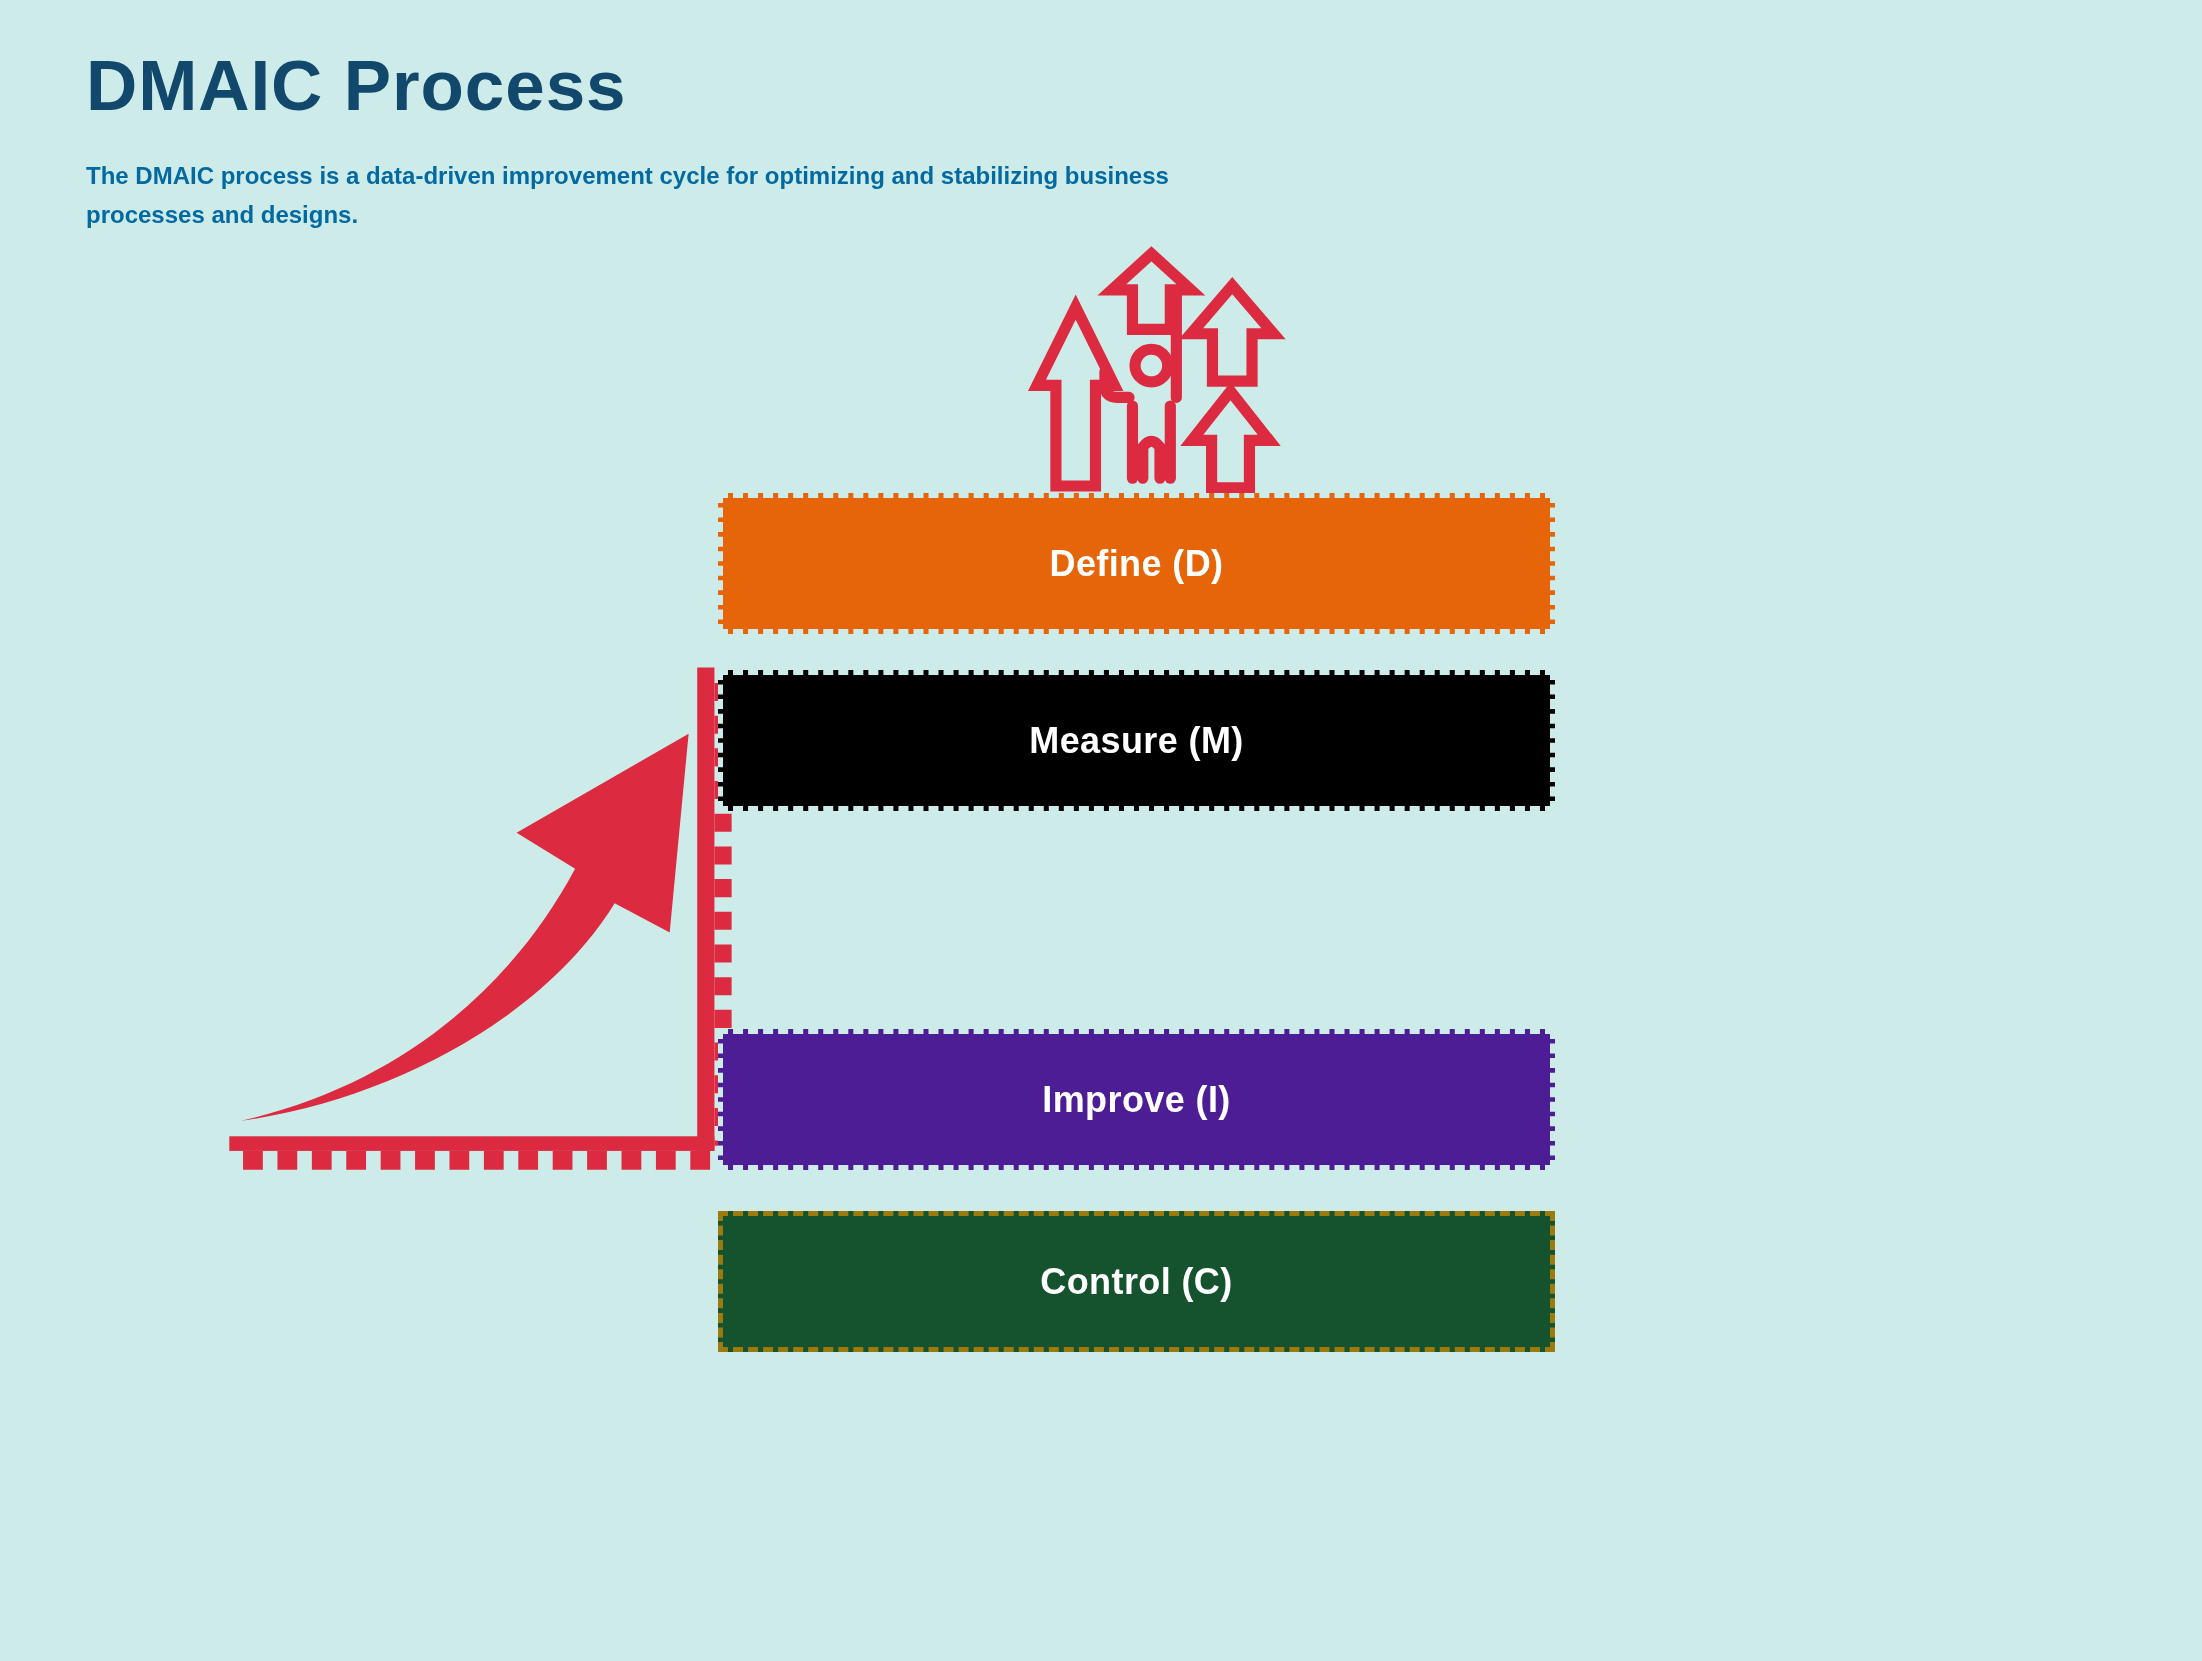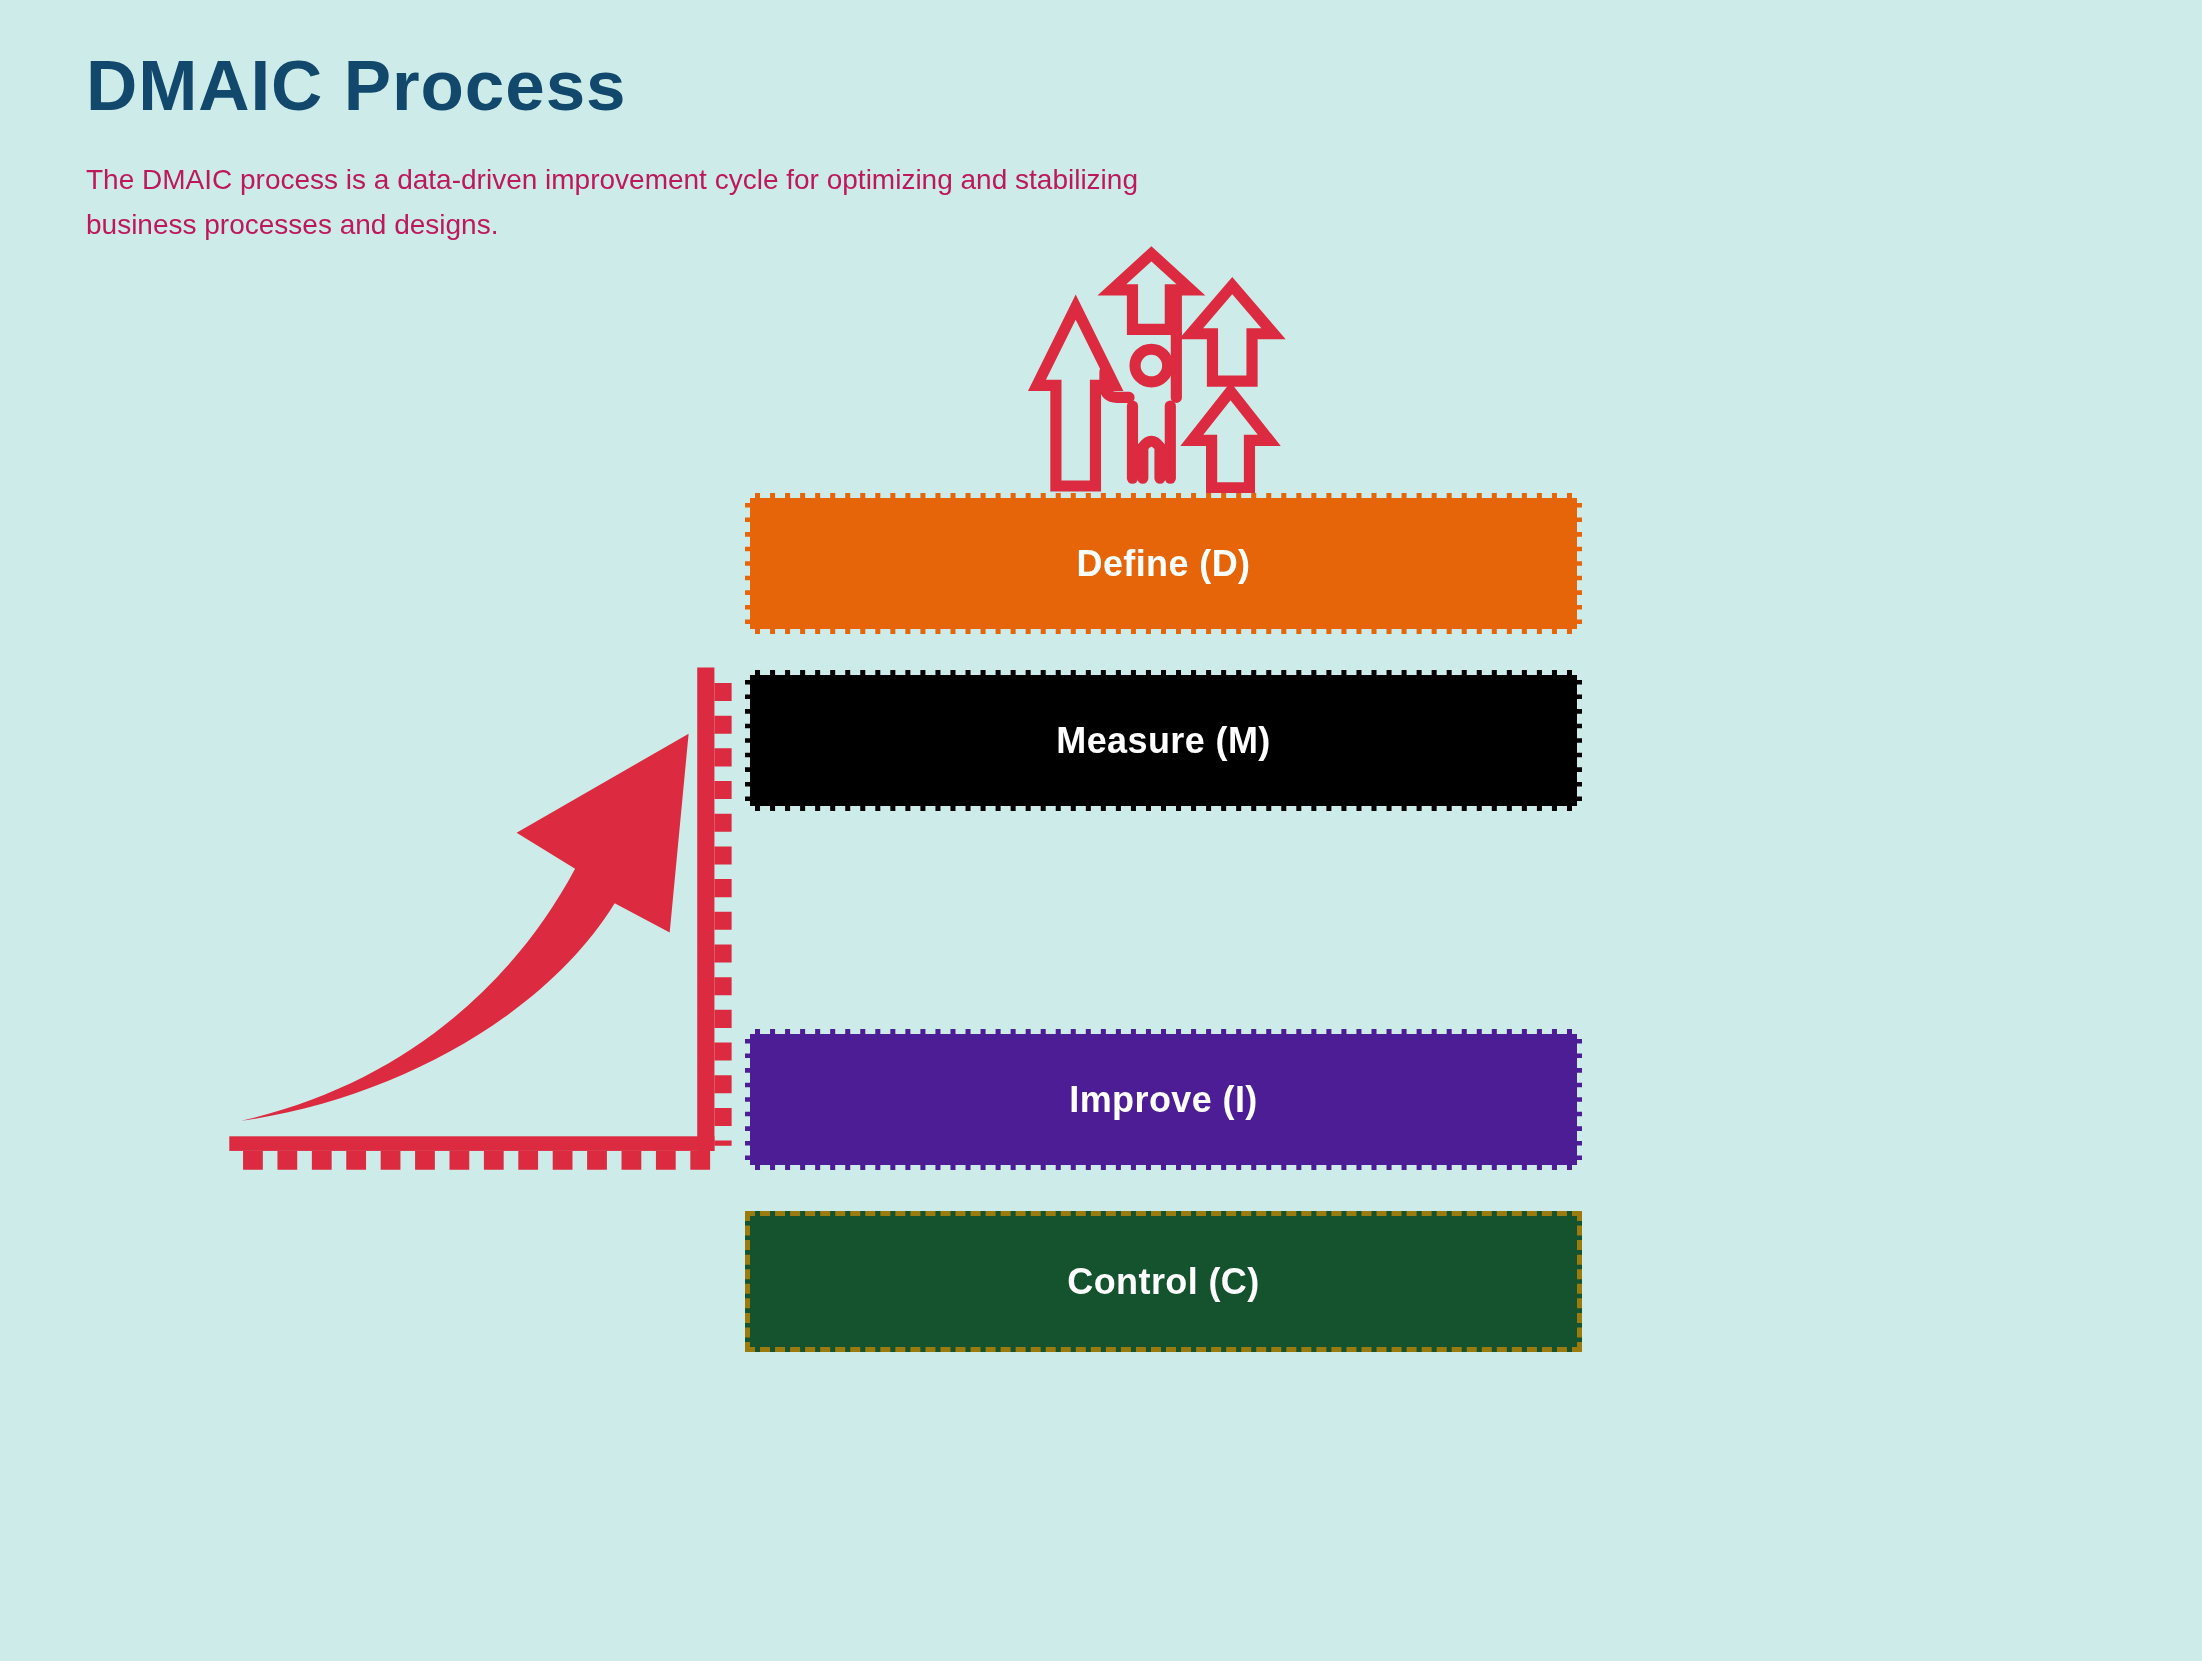--- a/index.html
+++ b/index.html
@@ -9,25 +9,25 @@
     background:#CDECE9;
     overflow:hidden;
     font-family:"Liberation Sans", sans-serif;
   }
   .header{position:absolute;left:86px;top:45px;width:1205px;}
   .title{
     font-size:71px;font-weight:800;letter-spacing:0.9px;
     color:#12486C;margin:0 0 31px 0;
   }
   .subtitle{
-    font-size:28px;line-height:1.62;font-weight:400;
-    color:#be185d;max-width:1110px;margin:0;
+    font-size:24px;line-height:1.62;font-weight:700;
+    color:#0369a1;max-width:1110px;margin:0;
   }
   
-  .bars{position:absolute;left:745px;top:0;width:837px;height:100%;}
+  .bars{position:absolute;left:718px;top:0;width:837px;height:100%;}
   .bar{
     position:absolute;left:0;width:837px;height:141px;
     box-sizing:border-box;border:5.2px dashed #CDECE9;
     display:flex;align-items:center;justify-content:center;
   }
   .bar-label{
     color:#ffffff;font-size:36px;font-weight:700;letter-spacing:0.4px;
   }
   
   .art{position:absolute;left:0;top:0;width:2203px;height:1661px;pointer-events:none;}

